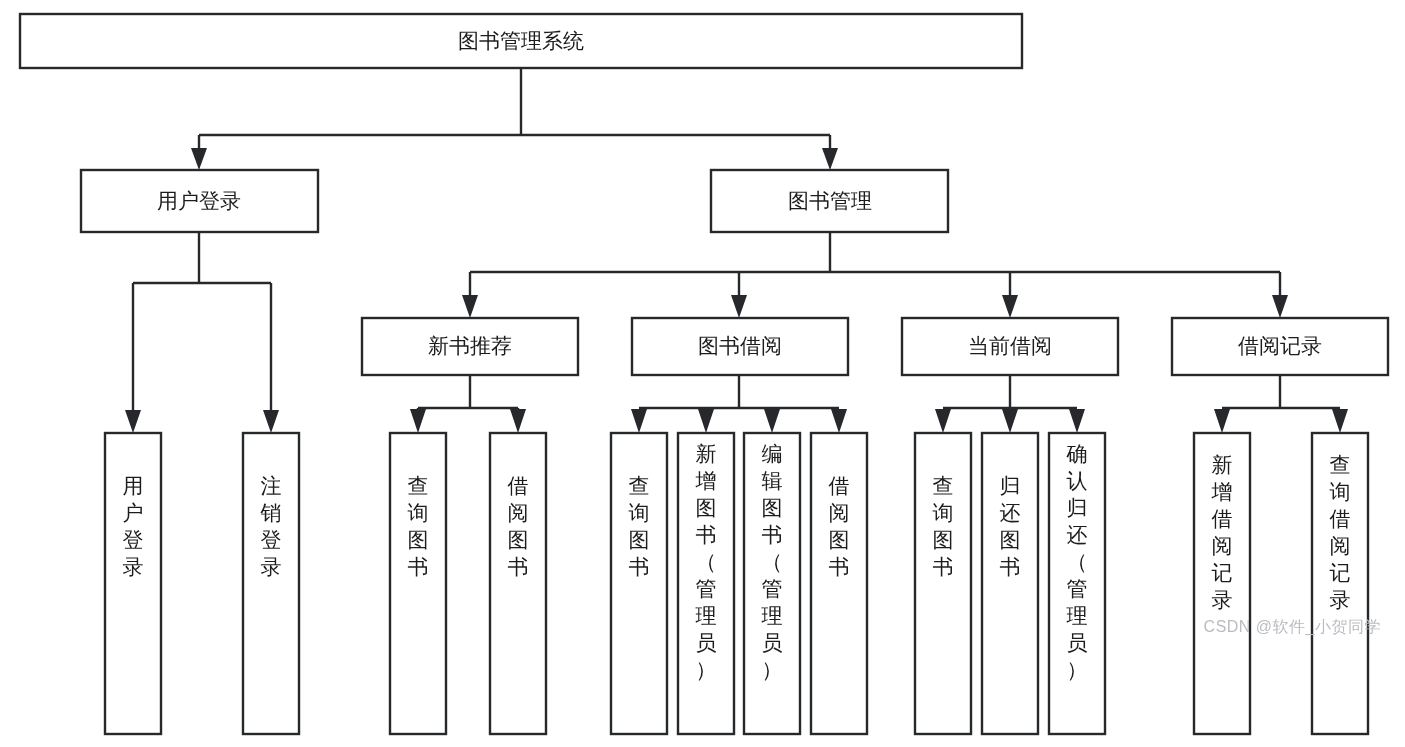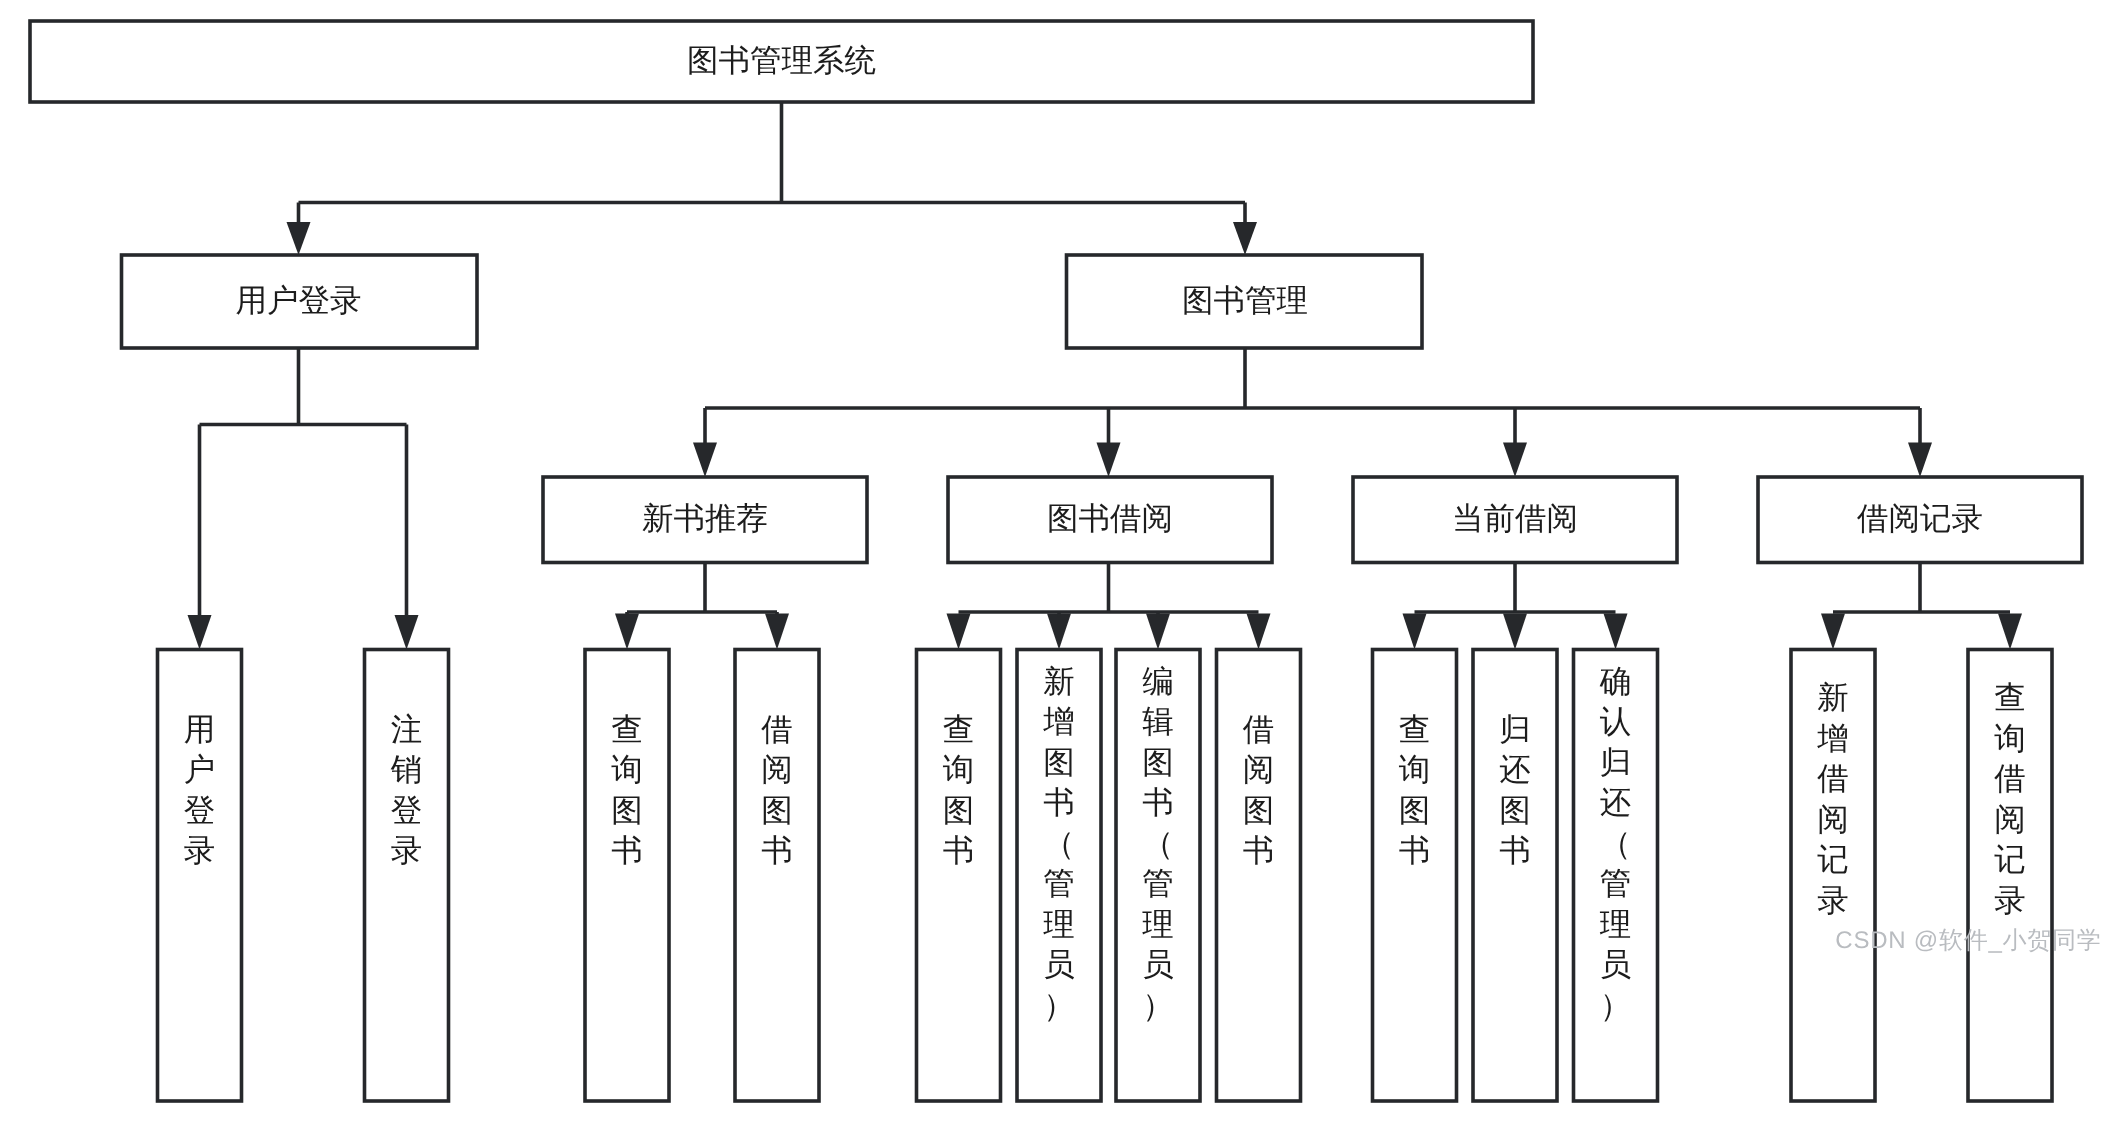--- a/index.html
+++ b/index.html
@@ -55,21 +55,21 @@
   .node-label-v {
     font-family: "Liberation Sans", "DejaVu Sans", sans-serif;
     font-size: 21px;
     fill: #1c1c1c;
     text-anchor: middle;
     dominant-baseline: middle;
     white-space: pre;
   }
   .watermark-text {
     position: absolute;
-    right: 4px;
+    right: 24px;
     bottom: 6px;
     font-family: "Liberation Sans", "DejaVu Sans", sans-serif;
     font-size: 16px;
     color: #b9bcc0;
     letter-spacing: 0.5px;
     user-select: none;
     pointer-events: none;
     white-space: nowrap;
   }
 </style>

